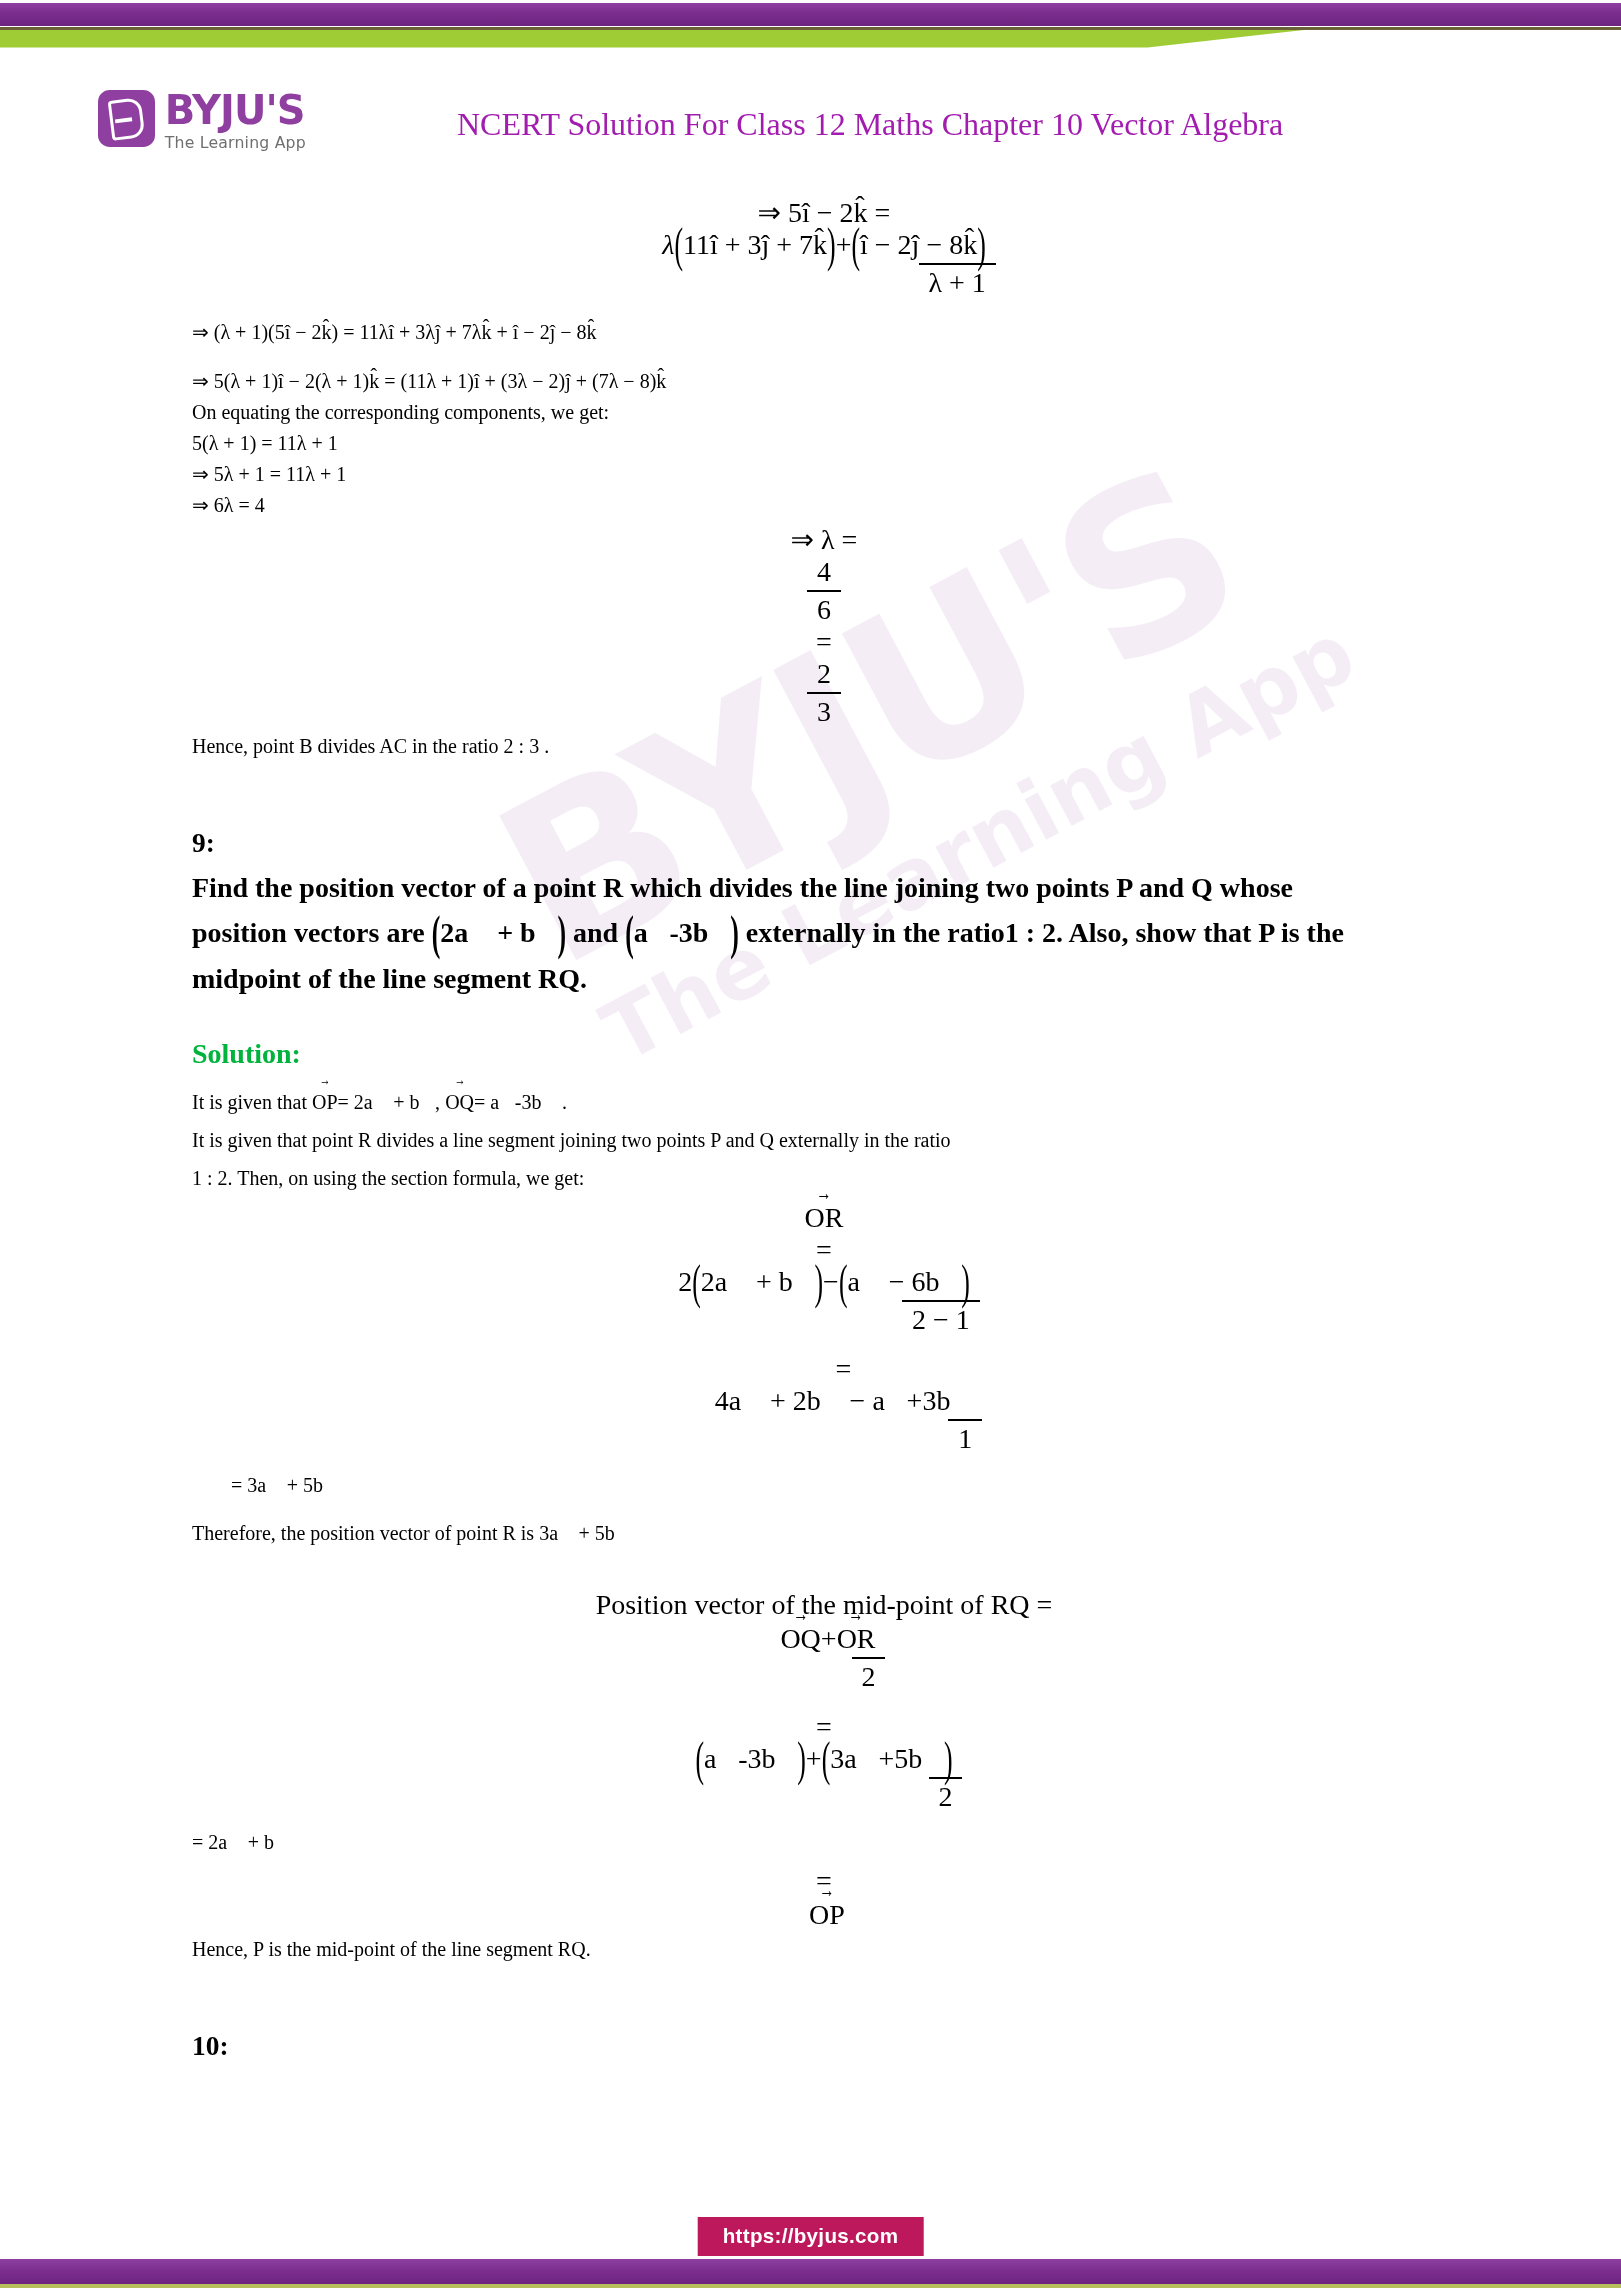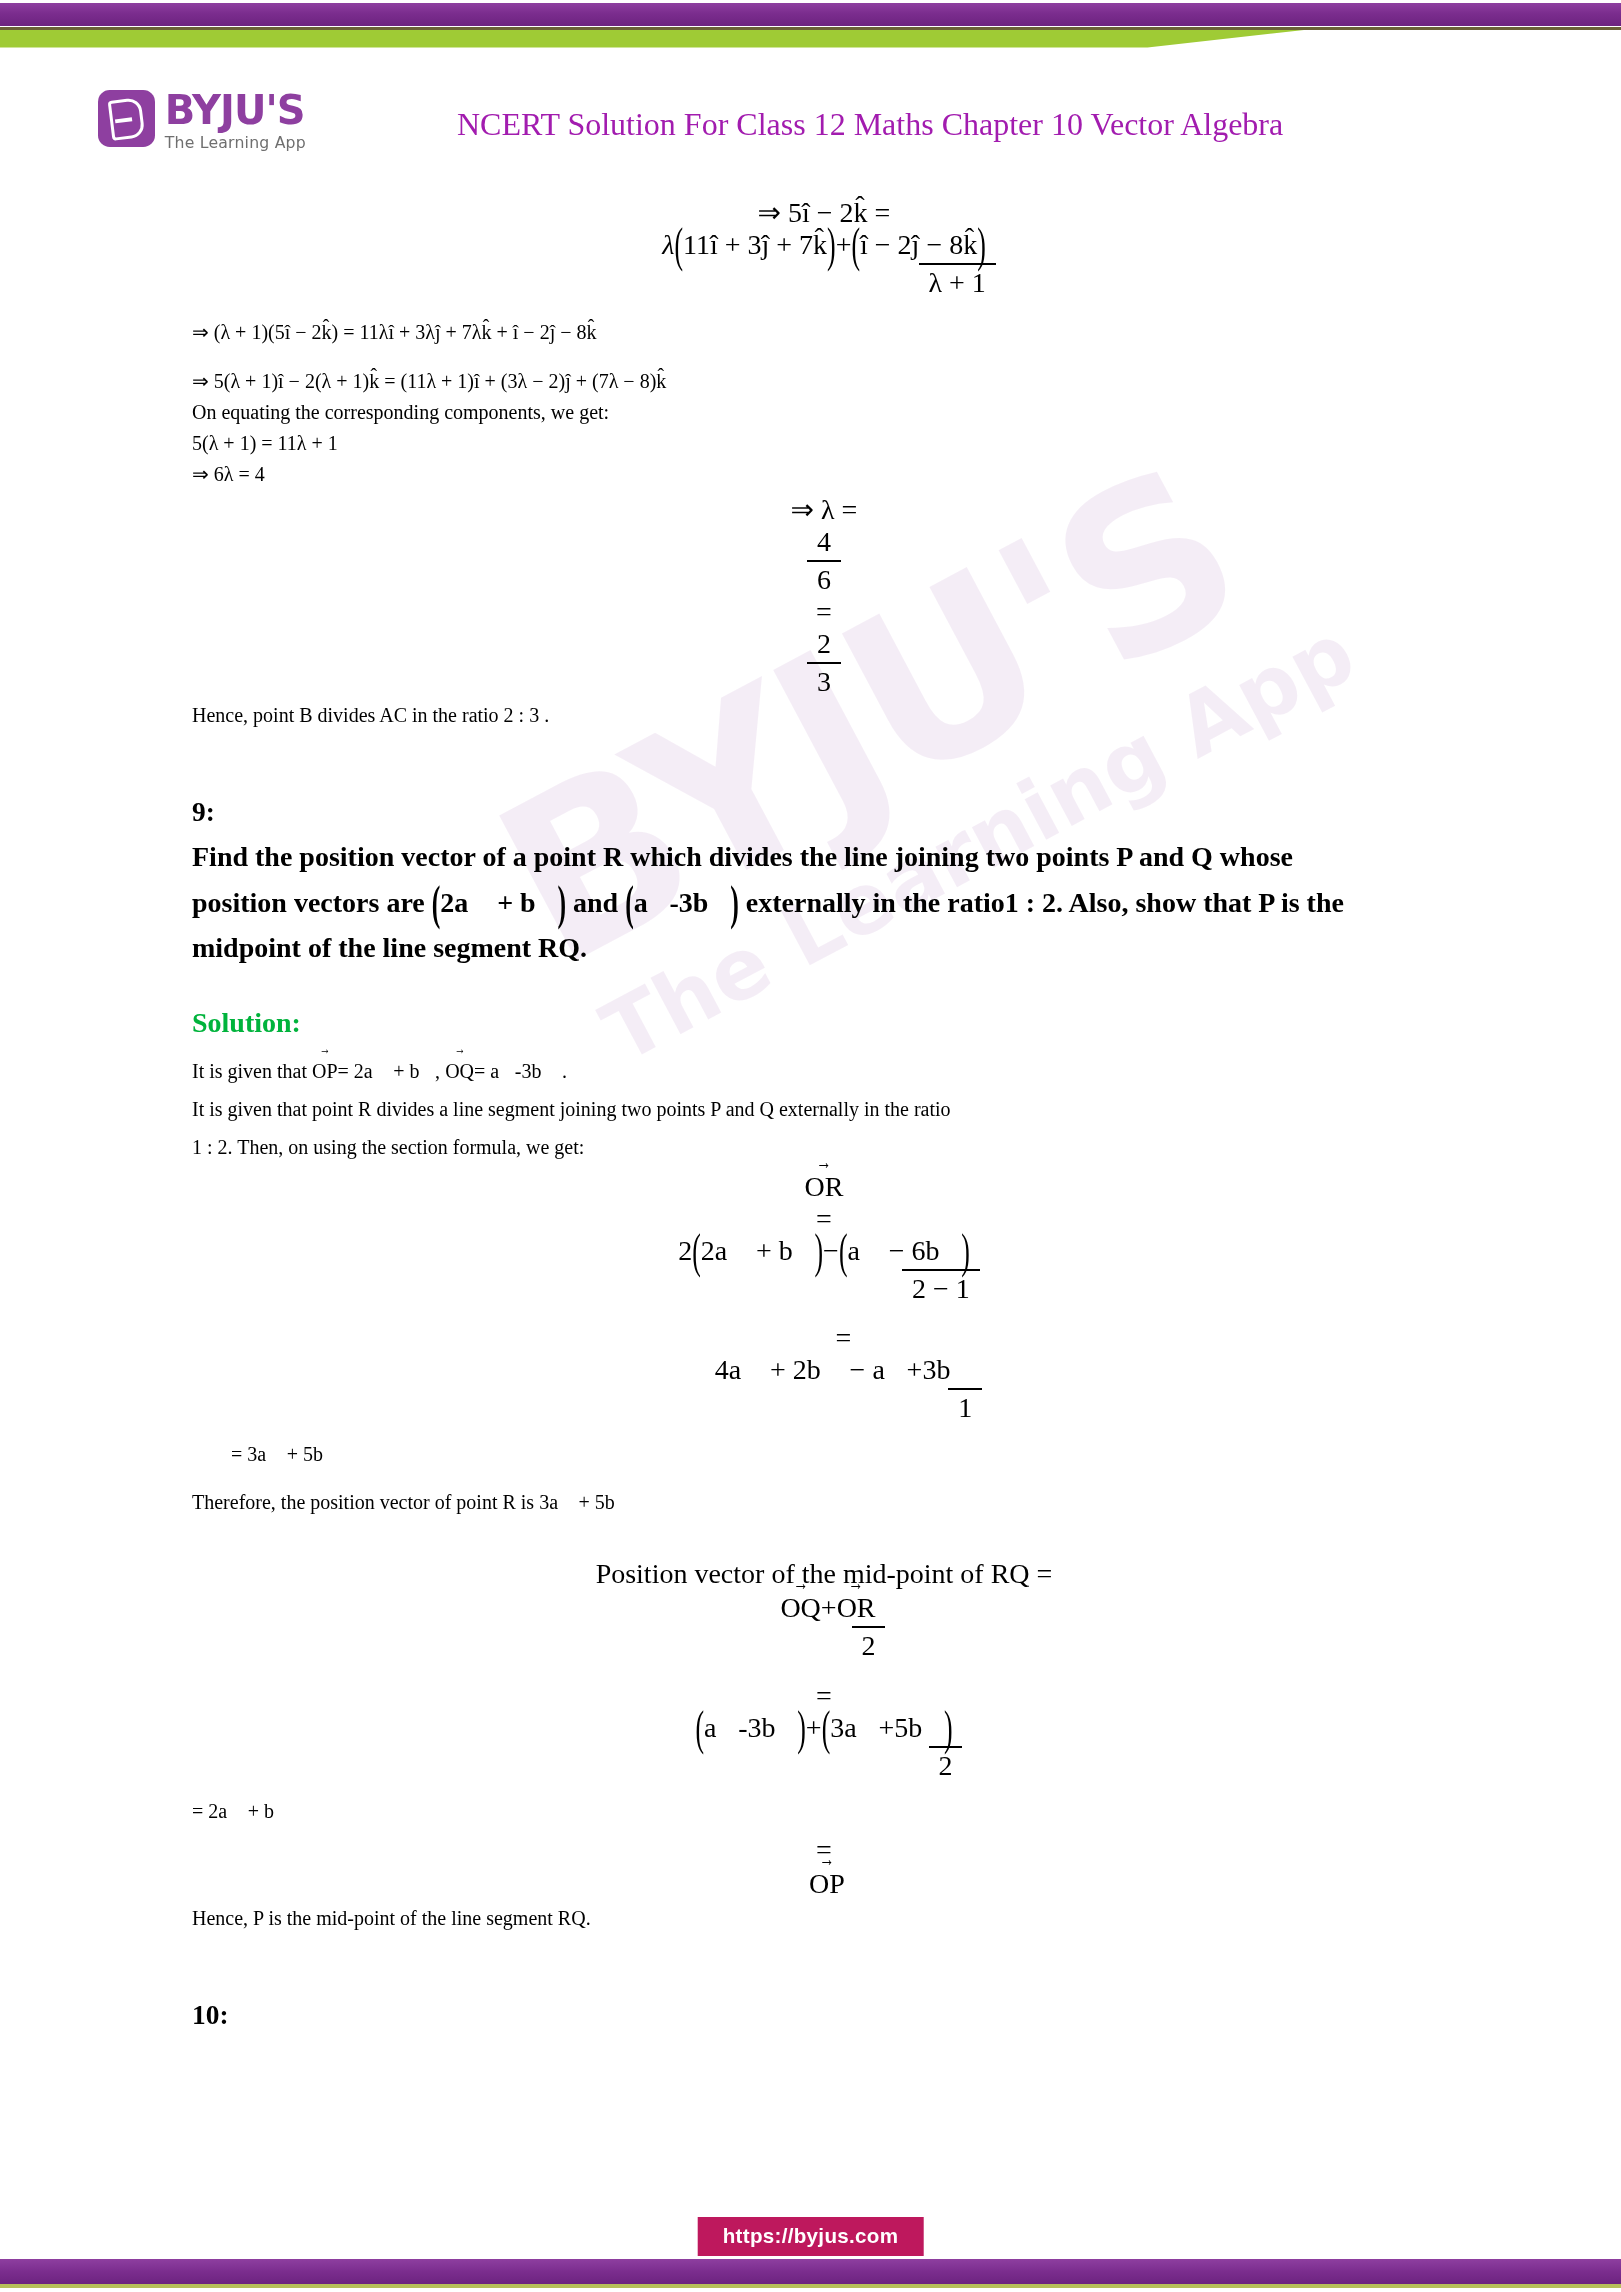--- a/index.html
+++ b/index.html
@@ -282,20 +282,21 @@
     </span>
   </div>
 
   <div class="spacer-sm"></div>
 
   <div class="line big">⇒ (λ + 1)(5î − 2k̂) = 11λî + 3λĵ + 7λk̂ + î − 2ĵ − 8k̂</div>
   <div class="spacer-sm"></div>
   <div class="line big">⇒ 5(λ + 1)î − 2(λ + 1)k̂ = (11λ + 1)î + (3λ − 2)ĵ + (7λ − 8)k̂</div>
   <div class="line big">On equating the corresponding components, we get:</div>
   <div class="line big">5(λ + 1) = 11λ + 1</div>
+  <div class="line big">⇒ 5λ + 1 = 11λ + 1</div>
   <div class="line big">⇒ 6λ = 4</div>
 
   <div class="mrow" style="margin-top:2px;">
     <span>⇒ λ =</span>
     <span class="frac">
       <span class="num">4</span>
       <span class="den">6</span>
     </span>
     <span class="op">=</span>
     <span class="frac">

